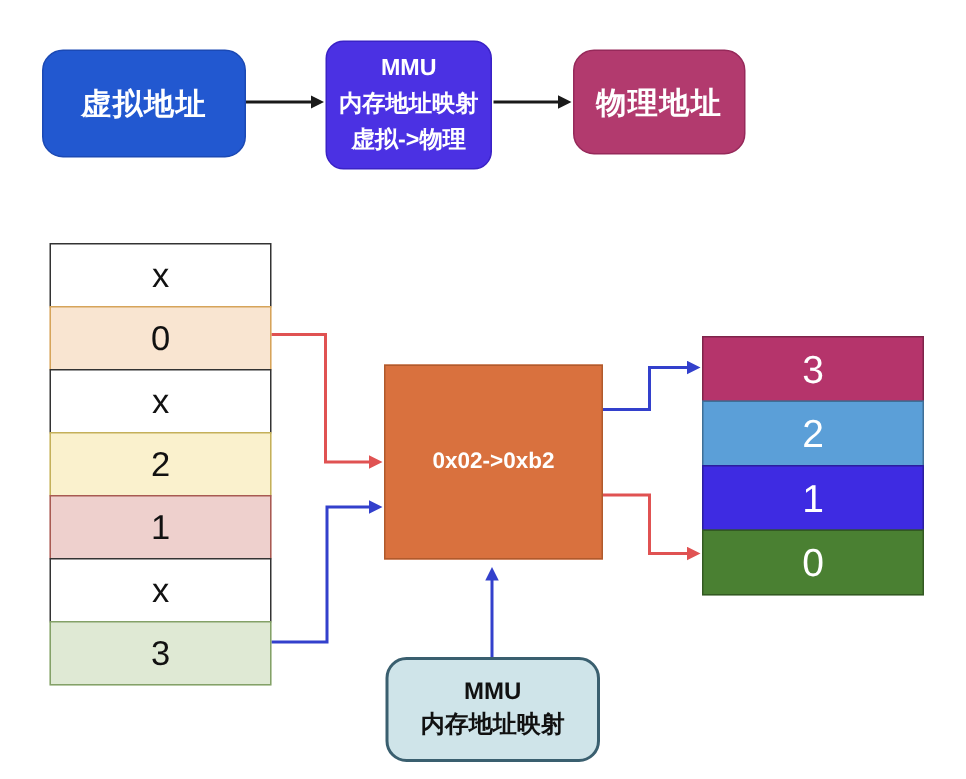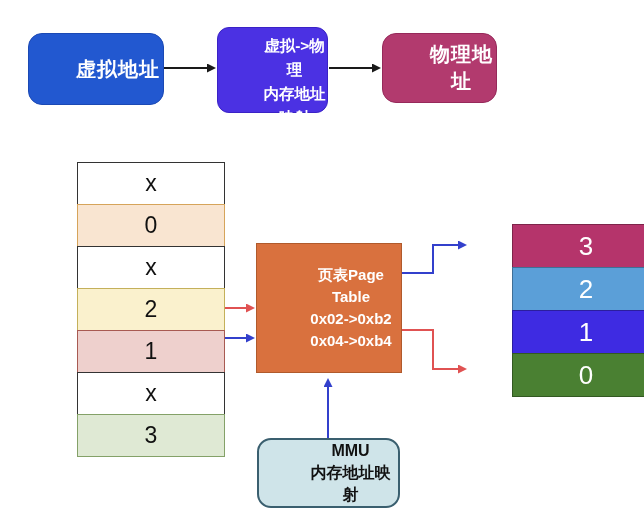--- a/index.html
+++ b/index.html
@@ -1,20 +1,20 @@
 <!DOCTYPE html>
 <html><head>
 <meta charset="utf-8">
 <style>
   html,body{margin:0;padding:0;background:#ffffff;}
   #canvas{
     position:relative;width:644px;height:519px;background:#ffffff;overflow:hidden;
     font-family:"Liberation Sans","DejaVu Sans",sans-serif;
   }
-  .abs{position:absolute;box-sizing:border-box;padding-left:44px;}
+  .abs{position:absolute;box-sizing:border-box;}
   
   .flow-box{
     display:flex;flex-direction:column;align-items:center;justify-content:center;
     color:#ffffff;font-weight:bold;text-align:center;border:1.5px solid transparent;
   }
   .flow-box .big{font-size:20px;letter-spacing:1px;}
   .flow-box .mid{font-size:15.5px;line-height:24px;}
   #virtual-box{left:28px;top:33px;width:136px;height:72px;border-radius:14px;}
   #mmu-map-box{left:217px;top:27px;width:111px;height:86px;border-radius:12px;}
   #physical-box{left:382px;top:33px;width:115px;height:70px;border-radius:14px;}
@@ -74,22 +74,22 @@
     <path d="M402 330 H433 V369 H459" fill="none" stroke-width="2" marker-end="url(#arr-red)" stroke="#e05252"></path>
     <path d="M328 438 V386" fill="none" stroke-width="2" marker-end="url(#arr-blue)" stroke="#3340cc"></path>
   </svg>
 
   <div id="virtual-box" class="abs flow-box" style="background: rgb(34, 88, 208); border-color: rgb(27, 73, 180);">
     <div class="big">虚拟地址</div>
   </div>
 
   <div id="mmu-map-box" class="abs flow-box" style="background: rgb(75, 49, 227); border-color: rgb(58, 34, 198);">
     <div class="mid">MMU</div>
+    <div class="mid">内存地址映射</div>
     <div class="mid">虚拟-&gt;物理</div>
-    <div class="mid">内存地址映射</div>
   </div>
 
   <div id="physical-box" class="abs flow-box" style="background: rgb(178, 58, 110); border-color: rgb(150, 41, 90);">
     <div class="big">物理地址</div>
   </div>
 
   <div id="vm-table" class="abs">
     <div class="vm-row" style="background: rgb(255, 255, 255); border-color: rgb(51, 51, 51);">
       <span>x</span>
     </div>
@@ -107,23 +107,21 @@
     </div>
     <div class="vm-row" style="background: rgb(255, 255, 255); border-color: rgb(51, 51, 51);">
       <span>x</span>
     </div>
     <div class="vm-row" style="background: rgb(223, 233, 212); border-color: rgb(132, 161, 104);">
       <span>3</span>
     </div>
   </div>
 
   <div id="page-table" class="abs" style="background: rgb(217, 113, 62); border-color: rgb(176, 90, 44);">
-    <div>页表Page Table</div>
     <div>0x02-&gt;0xb2</div>
-    <div>0x04-&gt;0xb4</div>
   </div>
 
   <div id="pm-table" class="abs">
     <div class="pm-row" style="background: rgb(181, 52, 107);">
       <span>3</span>
     </div>
     <div class="pm-row" style="background: rgb(91, 159, 216);">
       <span>2</span>
     </div>
     <div class="pm-row" style="background: rgb(62, 43, 226);">

